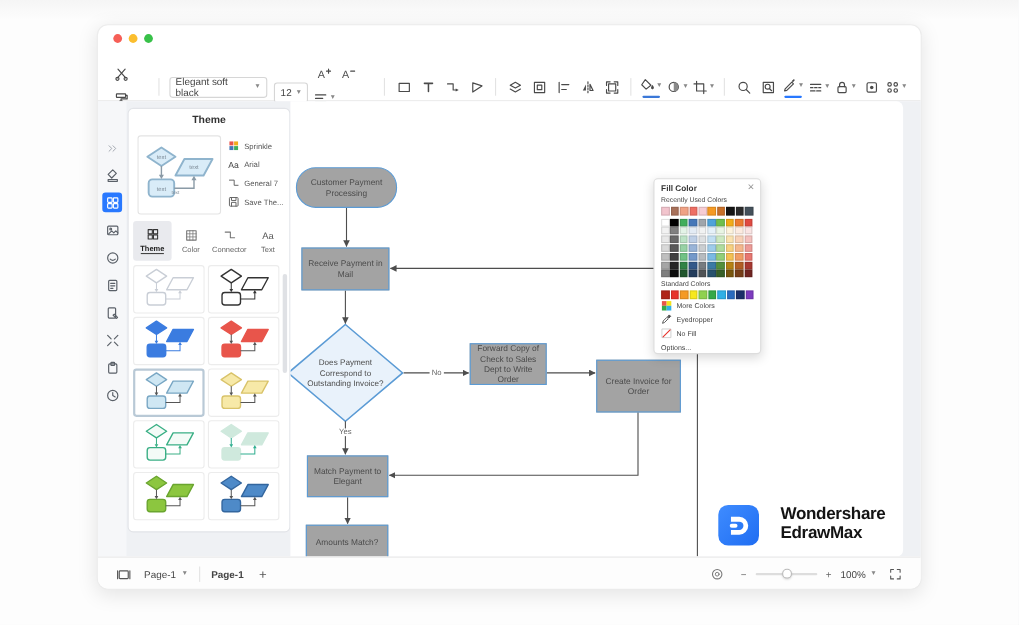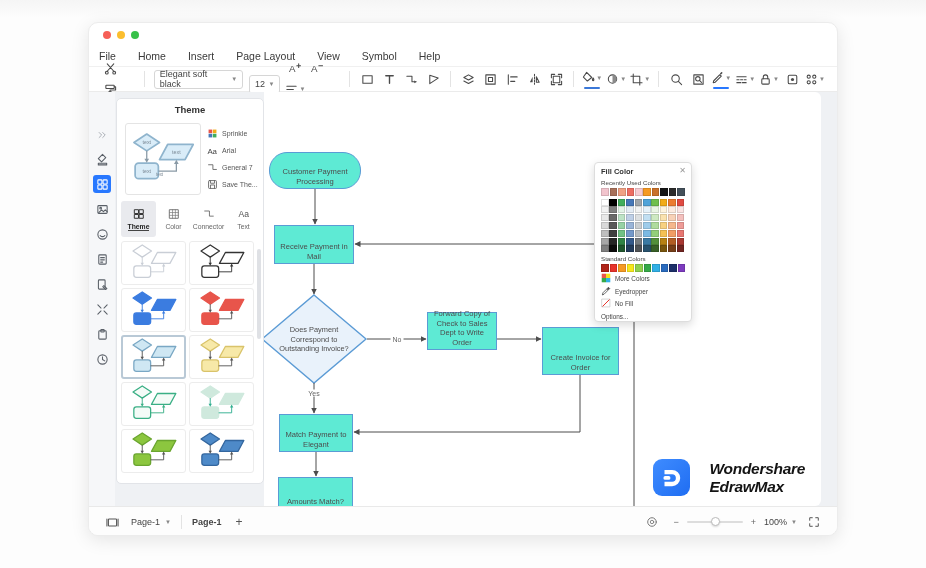--- a/index.html
+++ b/index.html
@@ -35,27 +35,27 @@
   #panel-tabs { position:absolute; left:4px; top:102px; width:140px; height:36px; display:flex; }
   .ptab { flex:1; display:flex; flex-direction:column; align-items:center; justify-content:center; gap:2px; font-size:6.8px; color:#666; border-radius:3px; }
   .ptab.active { background:#e9eaee; color:#222; font-weight:bold; }
   .ptab.active .plabel { border-bottom:1.5px solid #444; }
   #theme-grid { position:absolute; left:4px; top:142px; width:133px; display:grid; grid-template-columns:1fr 1fr; gap:3px; }
   .theme-card { height:44px; background:#fff; border:1px solid #ececec; border-radius:3px; display:flex; align-items:center; justify-content:center; }
   .theme-card.selected { border:2px solid #b9c9d6; box-shadow:0 0 0 1px #fff inset; }
   #panel-scroll { position:absolute; right:2px; top:150px; width:4px; height:90px; background:#dfe1e5; border-radius:2px; }
   
   #canvas { position:absolute; left:175px; top:0px; width:557px; height:414px; background:#fff; border-radius:0 6px 6px 0; overflow:hidden; }
-  .fc-shape { position:absolute; display:flex; align-items:flex-end; justify-content:center; text-align:center;
-              background:#5eead4; border:1.4px solid #5b9bd5; color:#4c4c4c; font-size:7.6px; line-height:1.25; padding:2px; }
+  .fc-shape { position:absolute; display:flex; align-items:center; justify-content:center; text-align:center;
+              background:#a3a3a3; border:1.4px solid #5b9bd5; color:#4c4c4c; font-size:7.6px; line-height:1.25; padding:2px; }
   .fc-stadium { border-radius:18px; }
   .edge-label { position:absolute; transform:translate(-50%,-50%); background:#fff; padding:0 2px; font-size:7px; color:#666; }
   #diamond-label { position:absolute; width:76px; text-align:center; font-size:7.4px; line-height:1.3; color:#4c4c4c; transform:translate(-50%,-50%); }
   
-  #logo { position:absolute; right:16px; bottom:10px; display:flex; align-items:center; gap:20px;font-style:italic; }
+  #logo { position:absolute; right:16px; bottom:10px; display:flex; align-items:flex-start; gap:20px; }
   #logo-mark { width:37px; height:37px; border-radius:9px; background:linear-gradient(135deg,#3f8cff,#1f6df2); display:flex; align-items:center; justify-content:center; }
   #logo-text { font-weight:bold; color:#141414; font-size:15.5px; line-height:1.12; letter-spacing:-0.3px; }
   
   #fill-popup { position:absolute; left:505px; top:70px; width:98px; height:160px; background:#fff; border:1px solid #ddd; border-radius:4px;
                 box-shadow:0 3px 10px rgba(0,0,0,.15); padding:4px 6px; z-index:30; }
   #fill-popup .ptitle { font-size:7.5px; font-weight:bold; color:#333; }
   #popup-close { position:absolute; right:5px; top:3px; font-size:8px; color:#999; }
   .plab { font-size:6.2px; color:#444; margin-top:3px; }
   .swrow { display:flex; justify-content:space-between; margin-top:2px; }
   .swgroup { display:flex; gap:1px; }
@@ -74,29 +74,20 @@
 
 <div id="stage">
   <div id="window">
 
     <div id="titlebar">
       <span class="tl" style="left: 14px; background: rgb(246, 95, 87);" id="tl-close"></span>
       <span class="tl" style="left: 28px; background: rgb(251, 190, 46);" id="tl-min"></span>
       <span class="tl" style="left: 42px; background: rgb(56, 193, 73);" id="tl-max"></span>
     </div>
 
-    <div id="menubar">
-        <span class="menu-item">File</span>
-        <span class="menu-item">Home</span>
-        <span class="menu-item">Insert</span>
-        <span class="menu-item">Page Layout</span>
-        <span class="menu-item">View</span>
-        <span class="menu-item">Symbol</span>
-        <span class="menu-item">Help</span>
-      </div>
 
     <div id="toolbar">
       <span id="tb-left"><span class="tbtn">
             <svg viewBox="0 0 14 14" width="13" height="13" fill="none" stroke="#4a4a4a" stroke-width="1.15" stroke-linecap="round" stroke-linejoin="round">
               <path d="M3.5 2 L11 10.5 M10.5 2 L3 10.5"></path>
               <circle cx="3" cy="11.5" r="1.5"></circle>
               <circle cx="11" cy="11.5" r="1.5"></circle>
             </svg>
           </span><span class="tbtn">
             <svg viewBox="0 0 14 14" width="13" height="13" fill="none" stroke="#4a4a4a" stroke-width="1.15" stroke-linecap="round" stroke-linejoin="round">

